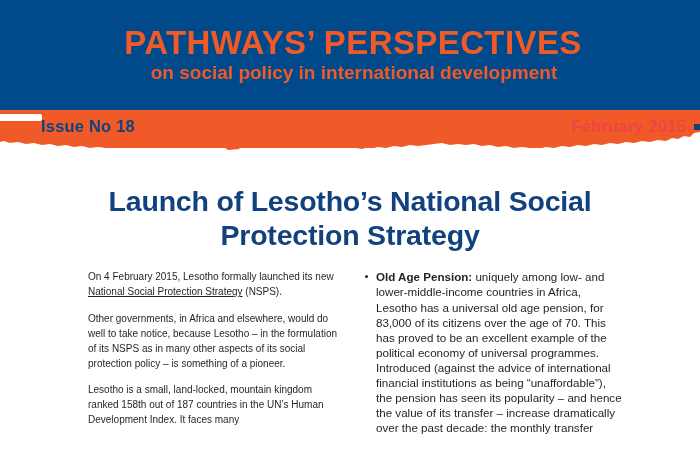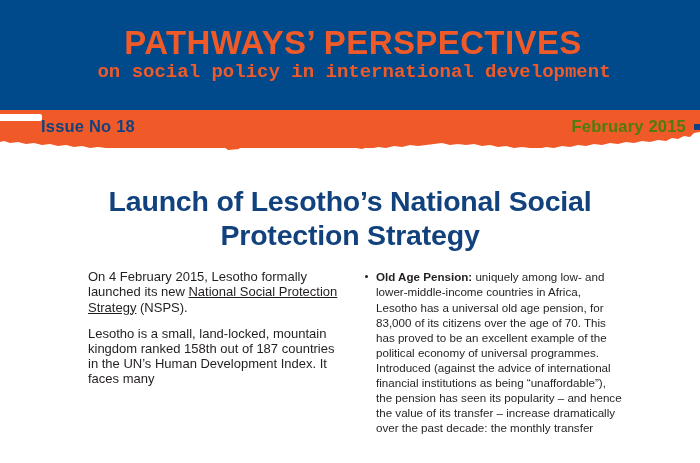--- a/index.html
+++ b/index.html
@@ -33,21 +33,21 @@
     font-size: 33px;
     letter-spacing: 0.4px;
     color: #f05a28;
     line-height: 1.05;
     margin: 0;
     padding: 0 0 0 6px;
     text-align: center;
     white-space: nowrap;
   }
   .brand-sub {
-    font-family: Liberation Mono, monospace;
+    font-family: Liberation Sans, sans-serif;
     font-weight: bold;
     font-size: 19px;
     color: #f05a28;
     line-height: 1.15;
     margin: 2px 0 0 0;
     padding: 0 0 0 8px;
     text-align: center;
     white-space: nowrap;
   }
 
@@ -94,21 +94,21 @@
     font-weight: bold;
     color: #12427e;
     letter-spacing: 0.2px;
   }
   .issue-date {
     position: absolute;
     right: 34px;
     top: 7px;
     font-size: 16.5px;
     font-weight: bold;
-    color: #4d7c0f;
+    color: #ef4444;
     letter-spacing: 0.2px;
   }
   .date-dot {
     position: absolute;
     right: 20px;
     top: 14px;
     width: 6px;
     height: 6px;
     background: #12427e;
   }
@@ -149,21 +149,21 @@
   .col {
     width: 252px;
     flex: 0 0 252px;
   }
   .col-right {
     width: 258px;
     flex: 0 0 258px;
   }
   .para {
     margin: 0 0 11px 0;
-    font-size: 13px;
+    font-size: 10px;
     line-height: 15.1px;
     color: #231f20;
   }
   .para:last-child { margin-bottom: 0; }
   .doc-link {
     text-decoration: underline;
     color: #231f20;
   }
   .bullet-list {
     margin: 0;
@@ -231,20 +231,21 @@
 
 <main class="article">
   <h1 class="article-title">Launch of Lesotho’s National Social Protection Strategy</h1>
 
   <div class="columns">
 
     <div class="col">
       <p class="para">
         <span>On 4 February 2015, Lesotho formally launched its new </span><a class="doc-link" href="#">National Social Protection Strategy</a><span> (NSPS).</span>
       </p>
+      <p class="para">Other governments, in Africa and elsewhere, would do well to take notice, because Lesotho – in the formulation of its NSPS as in many other aspects of its social protection policy – is something of a pioneer.</p>
       <p class="para">Lesotho is a small, land-locked, mountain kingdom ranked 158th out of 187 countries in the UN’s Human Development Index. It faces many</p>
     </div>
 
     <div class="col-right">
       <ul class="bullet-list">
         <li class="bullet-item">
           <span class="lead-in">Old Age Pension:</span><span> uniquely among low- and lower-middle-income countries in Africa, Lesotho has a universal old age pension, for 83,000 of its citizens over the age of 70. This has proved to be an excellent example of the political economy of universal programmes. Introduced (against the advice of international financial institutions as being “unaffordable”), the pension has seen its popularity – and hence the value of its transfer – increase dramatically over the past decade: the monthly transfer</span>
         </li>
       </ul>
     </div>

